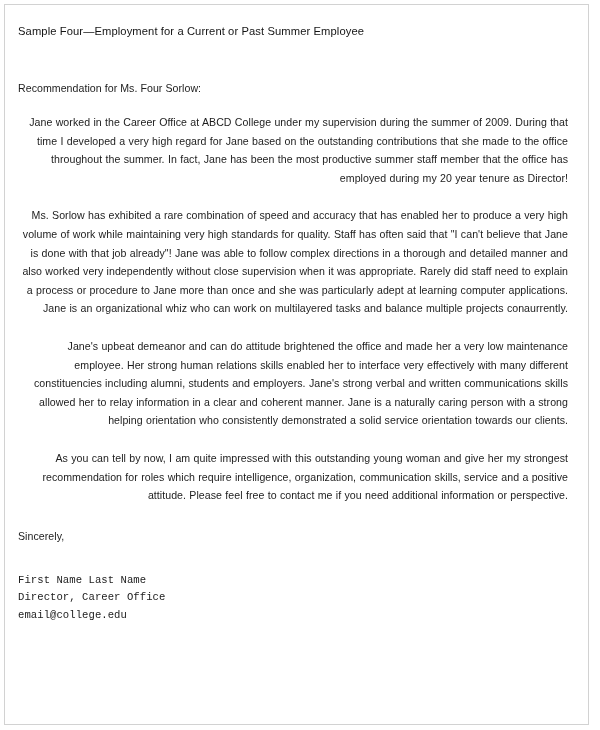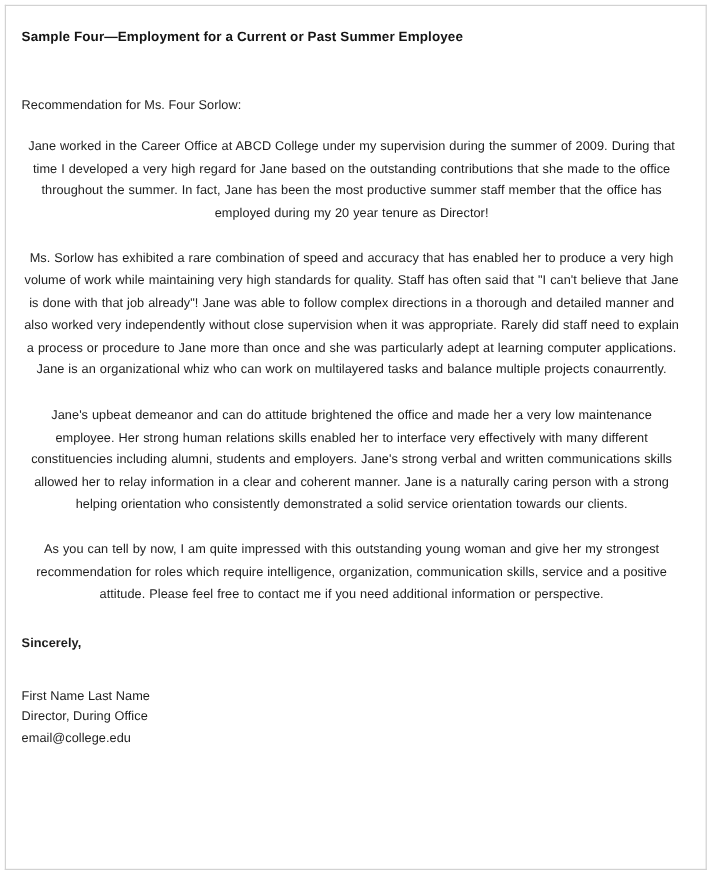--- a/index.html
+++ b/index.html
@@ -63,67 +63,67 @@
     left: 8px;
     top: 8px;
     width: 578px;
     height: 712px;
     box-sizing: border-box;
     padding: 16px 14px 10px 6px;
   }
 
   .doc-title {
     font-size: 11.2px;
-    font-weight: bold;
+    font-weight: normal;
     letter-spacing: 0.1px;
     color: #141414;
     margin: 0 0 0 4px;
     line-height: 14px;
   }
 
   .salutation {
     font-size: 10.6px;
     line-height: 15px;
     color: #1c1c1c;
     margin: 43px 0 0 4px;
     letter-spacing: 0.05px;
   }
 
   .para {
     font-size: 10.6px;
     line-height: 18.6px;
     color: #1c1c1c;
     margin: 17px 4px 0 4px;
-    text-align: center;
+    text-align: right;
     letter-spacing: 0.05px;
     word-spacing: 0.3px;
   }
 
   .para.tight {
     margin-top: 19px;
   }
 
   .closing {
     font-size: 10.6px;
     line-height: 15px;
     color: #1c1c1c;
     margin: 24px 0 0 4px;
     letter-spacing: 0.05px;
-    font-weight: bold;
   }
 
   .signature-block {
     margin: 28px 0 0 4px;
   }
 
   .sig-line {
     font-size: 10.6px;
     line-height: 17.6px;
     color: #1c1c1c;
     letter-spacing: 0.05px;
+    font-family: Liberation Mono, monospace;
   }
 </style>
 </head>
 <body>
 
 <div id="page">
 
   <div class="border-top"></div>
   <div class="border-left"></div>
   <div class="border-right"></div>
@@ -140,18 +140,18 @@
     <p class="para tight">Ms. Sorlow has exhibited a rare combination of speed and accuracy that has enabled her to produce a very high volume of work while maintaining very high standards for quality.  Staff has often said that "I can't believe that Jane is done with that job already"!  Jane was able to follow complex directions in a thorough and detailed manner and also worked very independently without close supervision when it was appropriate.  Rarely did staff need to explain a process or procedure to Jane more than once and she was particularly adept at learning computer applications.  Jane is an organizational whiz who can work on multilayered tasks and balance multiple projects conaurrently.</p>
 
     <p class="para tight">Jane's upbeat demeanor and can do attitude brightened the office and made her a very low maintenance employee.  Her strong human relations skills enabled her to interface very effectively with many different constituencies including alumni, students and employers.  Jane's strong verbal and written communications skills allowed her to relay information in a clear and coherent manner.  Jane is a naturally caring person with a strong helping orientation who consistently demonstrated a solid service orientation towards our clients.</p>
 
     <p class="para tight">As you can tell by now, I am quite impressed with this outstanding young woman and give her my strongest recommendation for roles which require intelligence, organization, communication skills, service and a positive attitude. Please feel free to contact me if you need additional information or perspective.</p>
 
     <p class="closing">Sincerely,</p>
 
     <div class="signature-block">
       <div class="sig-line">First Name Last Name</div>
-      <div class="sig-line">Director, During Office</div>
+      <div class="sig-line">Director, Career Office</div>
       <div class="sig-line">email@college.edu</div>
     </div>
 
   </div>
 </div>
 
 </body></html>

